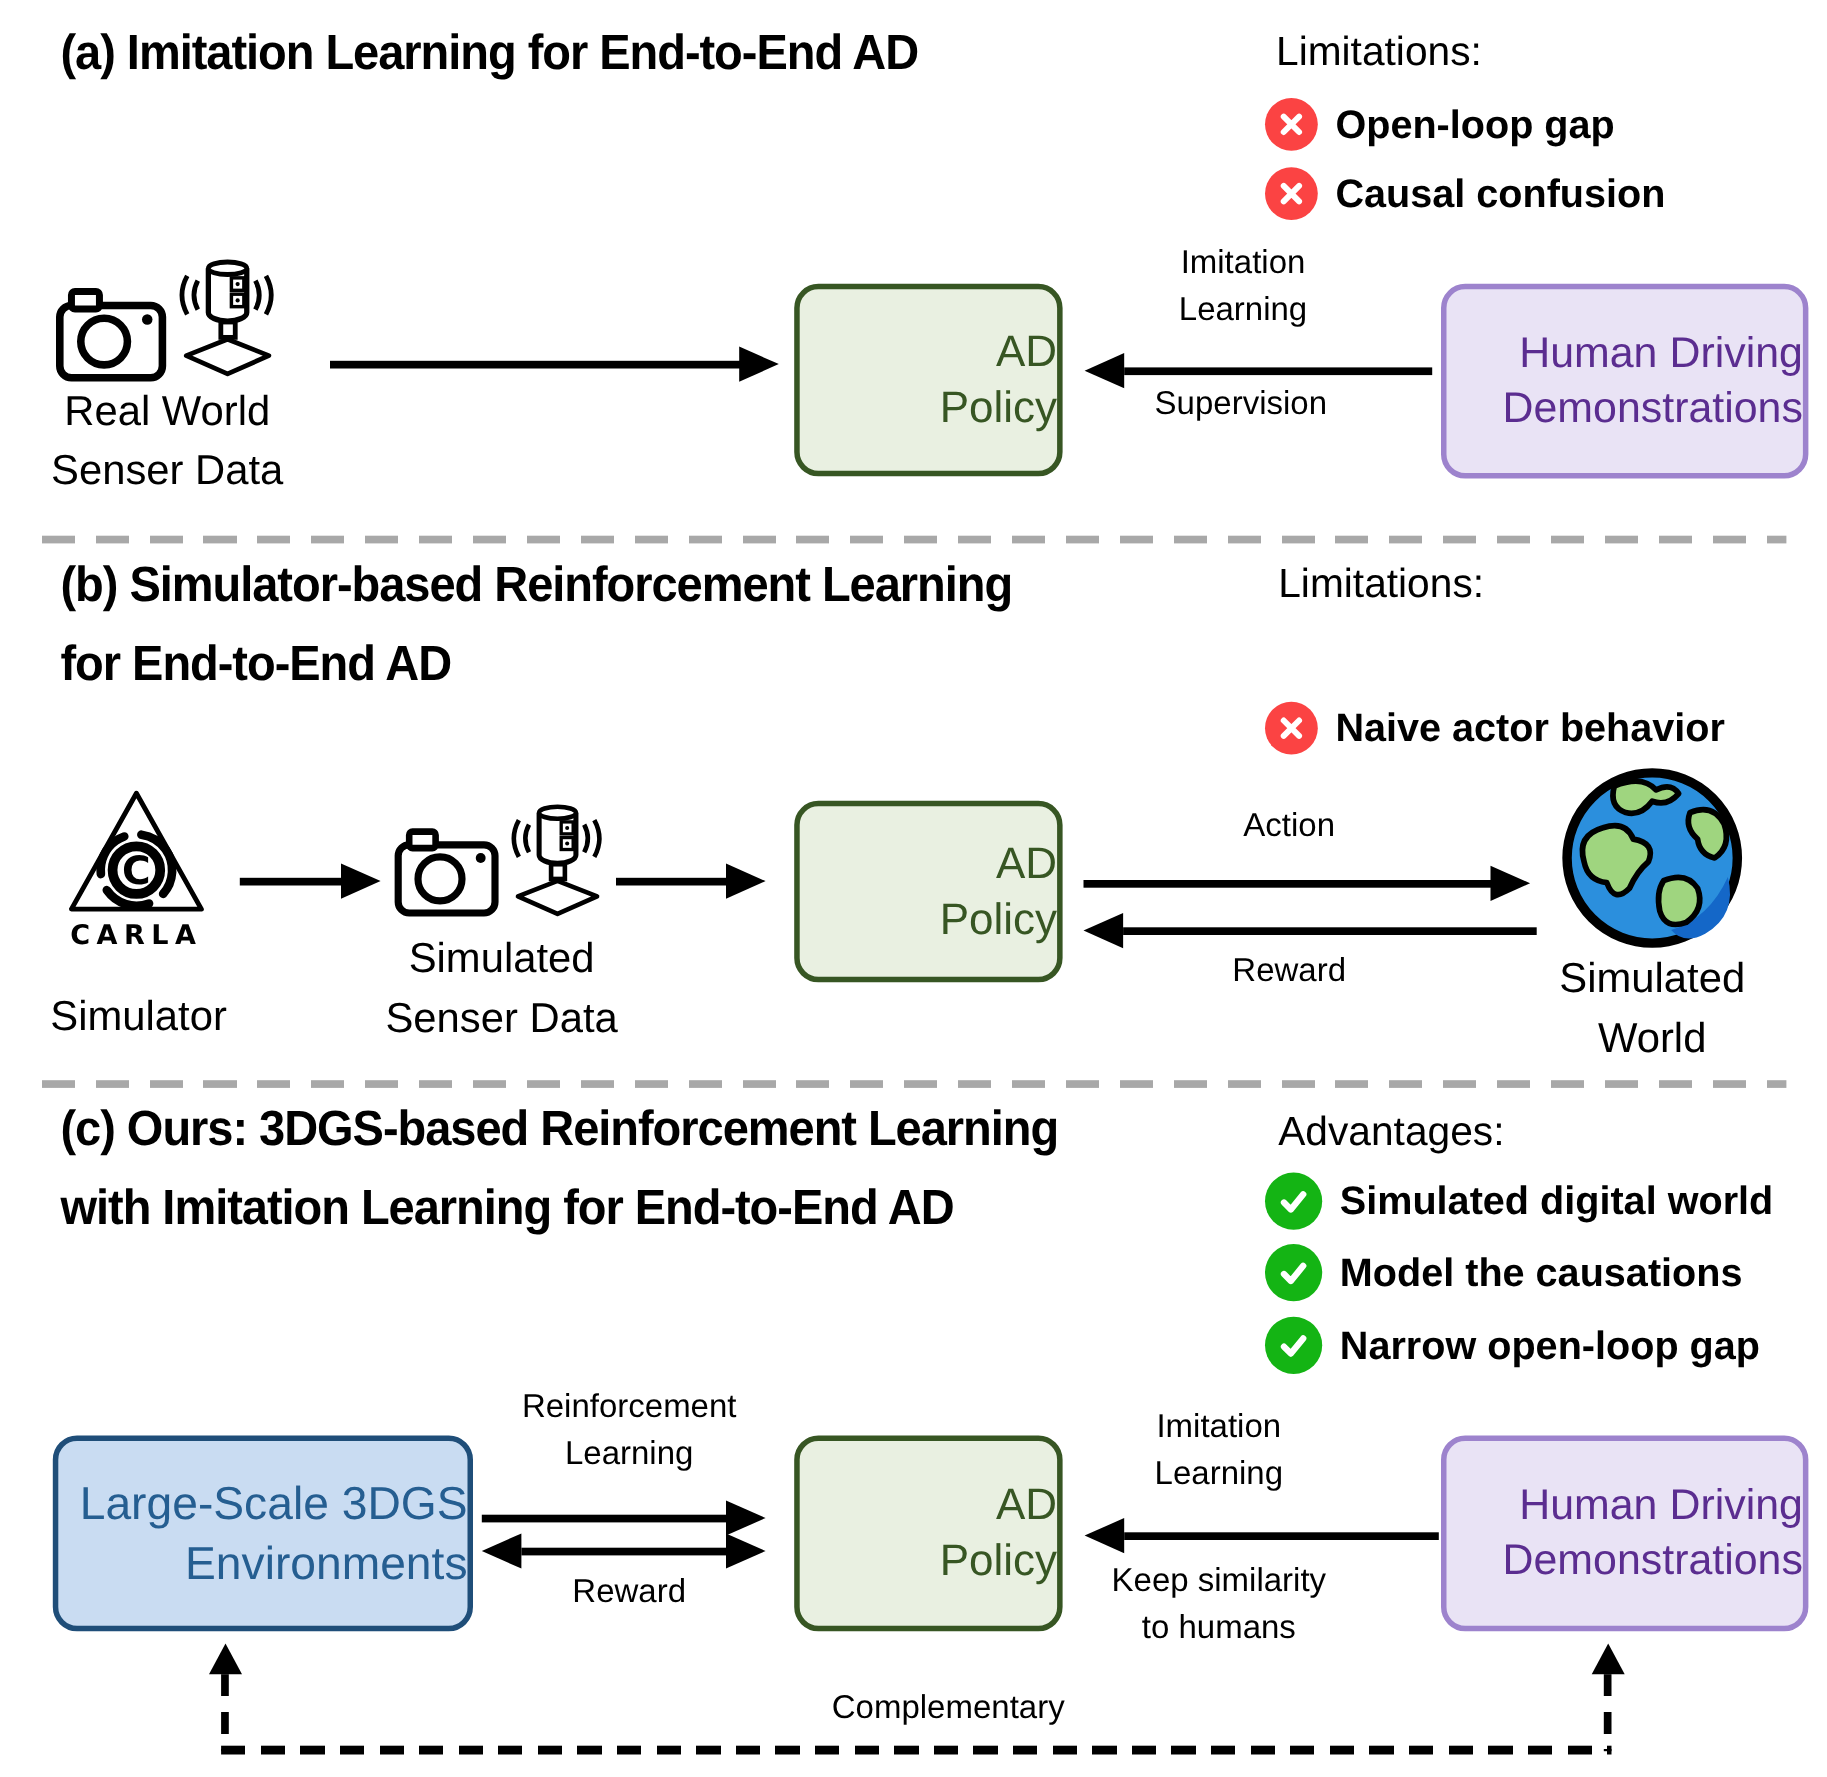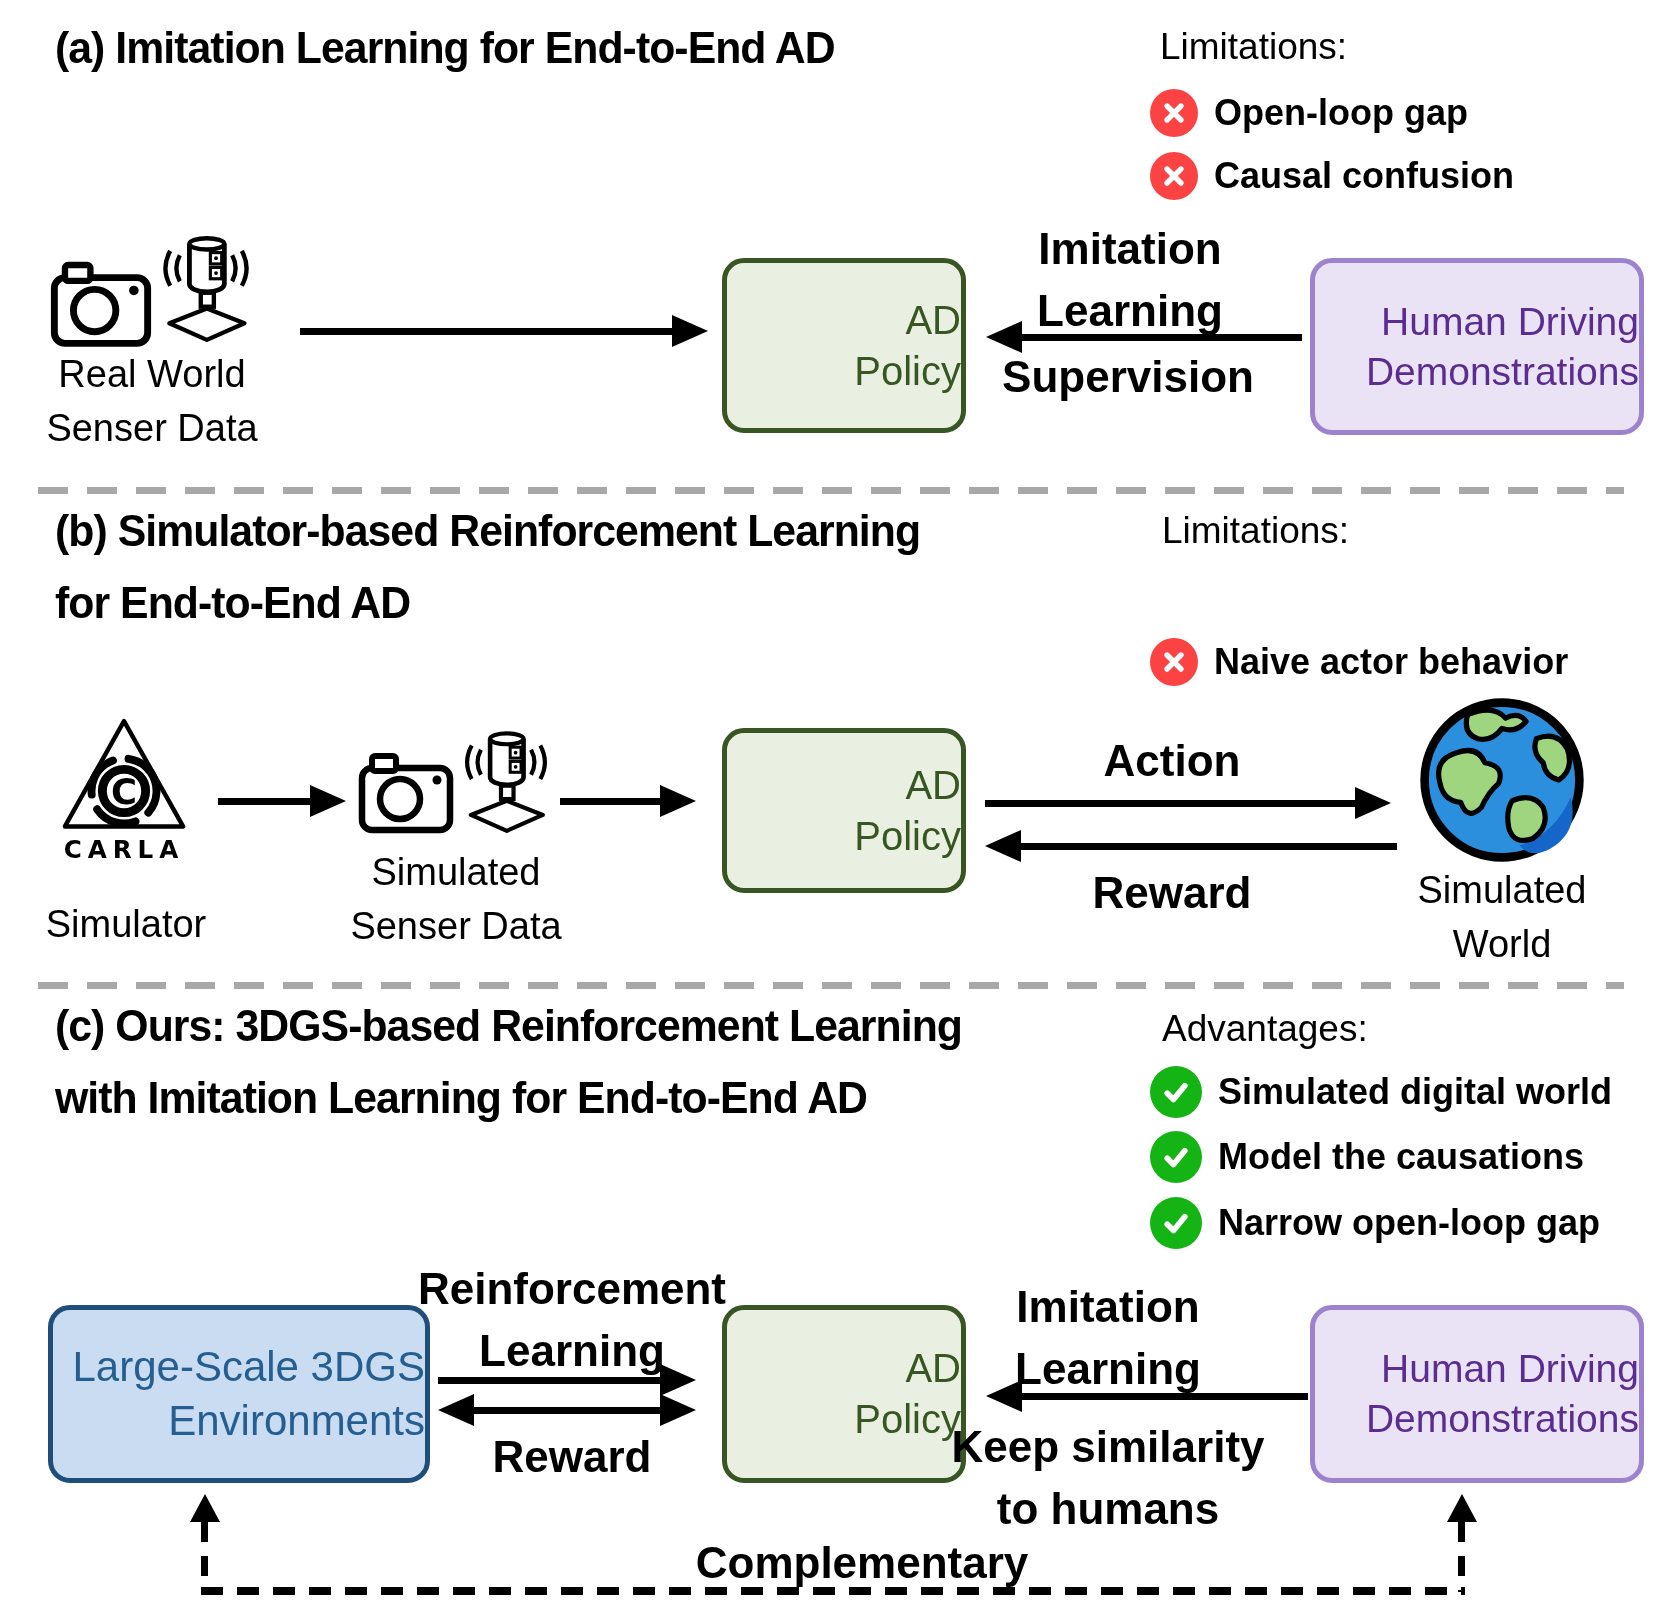--- a/index.html
+++ b/index.html
@@ -7,21 +7,21 @@
           font-family:"Liberation Sans",sans-serif;overflow:hidden;color:#000;}
   .abs{position:absolute;}
   .sec-title{font-size:45px;font-weight:bold;letter-spacing:-1px;white-space:nowrap;
              transform:scaleX(.95);transform-origin:left top;color:#000;}
   .annot-head{font-size:37px;font-weight:normal;white-space:nowrap;color:#000;}
   .annot-row{display:flex;align-items:center;gap:16px;white-space:nowrap;}
   .annot-text{font-size:36px;font-weight:bold;color:#000;}
   .badge{border-radius:50%;display:flex;align-items:center;justify-content:center;flex:none;}
   .lbl{font-size:38px;color:#000;text-align:center;white-space:nowrap;line-height:1.42;
        transform:translateX(-50%);}
-  .lbl40{font-size:44px;font-weight:bold;}
+  .lbl40{font-size:30px;}
   .box{border:5px solid;border-radius:22px;display:flex;flex-direction:column;
        align-items:flex-end;justify-content:center;gap:6px;}
   .box span{display:block;text-align:center;white-space:nowrap;}
   .hline{background:#000;height:7px;}
   .head-r{width:0;height:0;border-top:16px solid transparent;border-bottom:16px solid transparent;
           border-left:36px solid #000;}
   .head-l{width:0;height:0;border-top:16px solid transparent;border-bottom:16px solid transparent;
           border-right:36px solid #000;}
   .divider{height:7px;background:repeating-linear-gradient(90deg,#a8a8a8 0 30px,transparent 30px 49px);}
   .vdash{width:7px;background:repeating-linear-gradient(180deg,#000 0 20px,transparent 20px 34px);}

